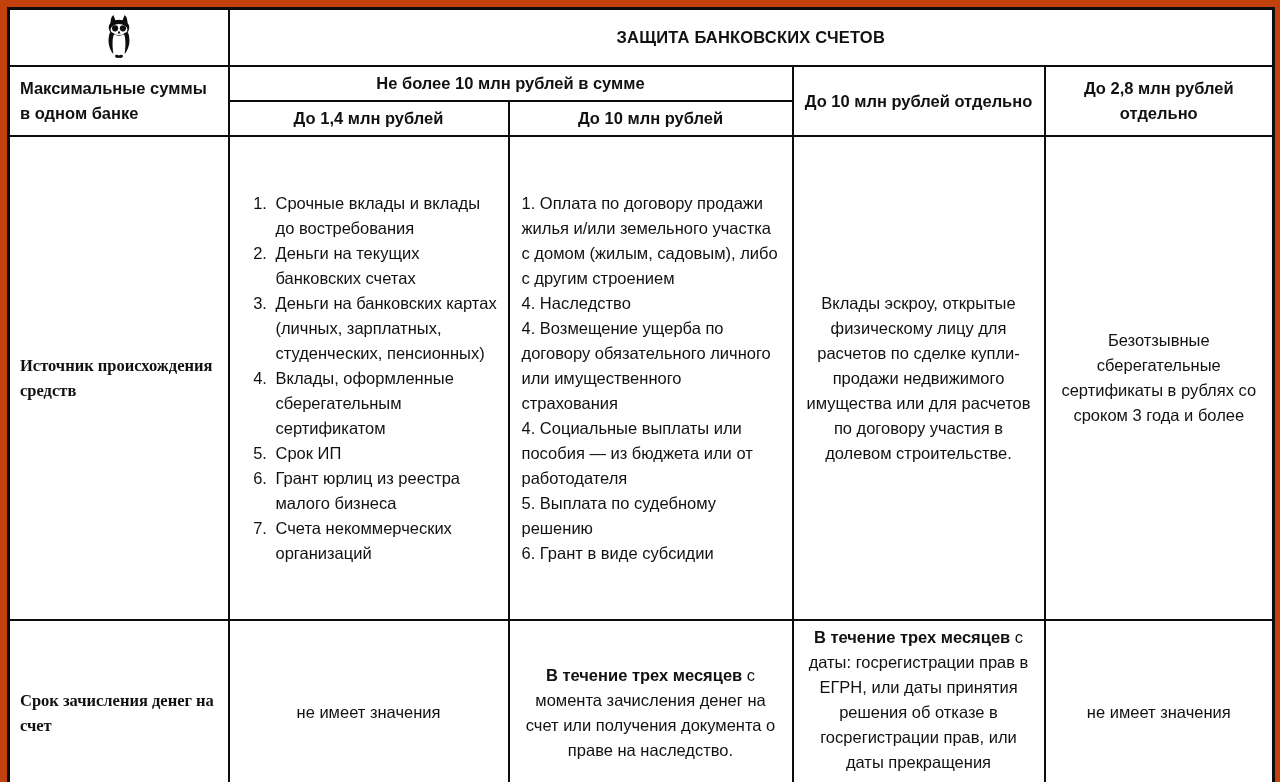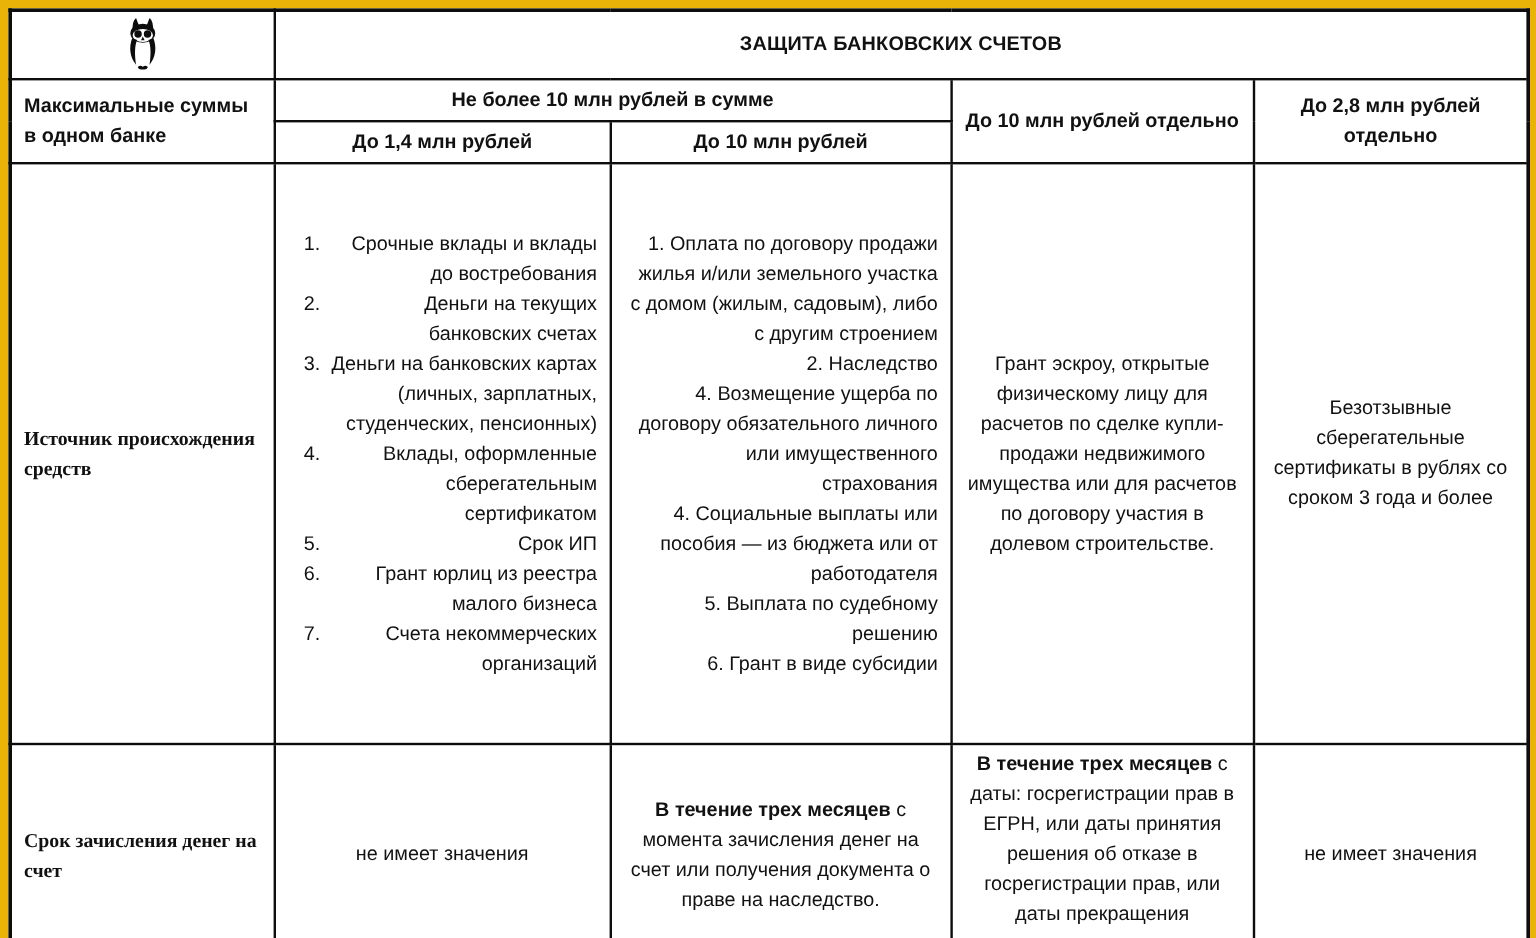--- a/index.html
+++ b/index.html
@@ -6,21 +6,21 @@
     margin: 0;
     padding: 0;
     background: #ffffff;
     font-family: "Liberation Sans", "DejaVu Sans", sans-serif;
     color: #111111;
   }
   .page {
     position: relative;
     width: 1280px;
     height: 782px;
-    background: #eab308;
+    background: #c2410c;
     overflow: hidden;
   }
   table.protection {
     position: absolute;
     left: 7px;
     top: 7px;
     width: 1265px;
     border-collapse: collapse;
     table-layout: fixed;
     background: #ffffff;
@@ -52,21 +52,21 @@
     padding-left: 12px;
     border-radius: 18px;
   }
   .row-label {
     font-weight: bold;
     text-align: left;
     padding-left: 12px;
     font-family: Liberation Serif, serif;
   }
   .cell-center { text-align: center; }
-  .cell-list { text-align: right; }
+  .cell-list { text-align: left; }
 
   ol.num-list {
     margin: 0;
     padding-left: 32px;
   }
   ol.num-list li {
     padding-left: 4px;
     margin: 0;
   }
   .inline-list { padding-left: 2px; }
@@ -131,28 +131,28 @@
               <li>Деньги на банковских картах (личных, зарплатных, студенческих, пенсионных)</li>
               <li>Вклады, оформленные сберегательным сертификатом</li>
               <li>Срок ИП</li>
               <li>Грант юрлиц из реестра малого бизнеса</li>
               <li>Счета некоммерческих организаций</li>
             </ol>
       </td>
       <td class="cell-list">
         <div class="inline-list">
               <div>1. Оплата по договору продажи жилья и/или земельного участка с домом (жилым, садовым), либо с другим строением</div>
-              <div>2. Наследство</div>
+              <div>4. Наследство</div>
               <div>4. Возмещение ущерба по договору обязательного личного или имущественного страхования</div>
               <div>4. Социальные выплаты или пособия — из бюджета или от работодателя</div>
               <div>5. Выплата по судебному решению</div>
               <div>6. Грант в виде субсидии</div>
             </div>
       </td>
-      <td class="cell-center">Грант эскроу, открытые физическому лицу для расчетов по сделке купли-продажи недвижимого имущества или для расчетов по договору участия в долевом строительстве.</td>
+      <td class="cell-center">Вклады эскроу, открытые физическому лицу для расчетов по сделке купли-продажи недвижимого имущества или для расчетов по договору участия в долевом строительстве.</td>
       <td class="cell-center">Безотзывные сберегательные сертификаты в рублях со сроком 3 года и более</td>
     </tr>
 
     <tr style="height:178px;">
       <td class="row-label">Срок зачисления денег на счет</td>
       <td class="cell-center">не имеет значения</td>
       <td class="cell-center"><span class="bold-seg">В течение трех месяцев</span><span> с момента зачисления денег на счет или получения документа о праве на наследство.</span></td>
       <td class="cell-center"><span class="bold-seg">В течение трех месяцев</span><span> с даты: госрегистрации прав в ЕГРН, или даты принятия решения об отказе в госрегистрации прав, или даты прекращения госрегистрации прав.</span></td>
       <td class="cell-center">не имеет значения</td>
     </tr>

